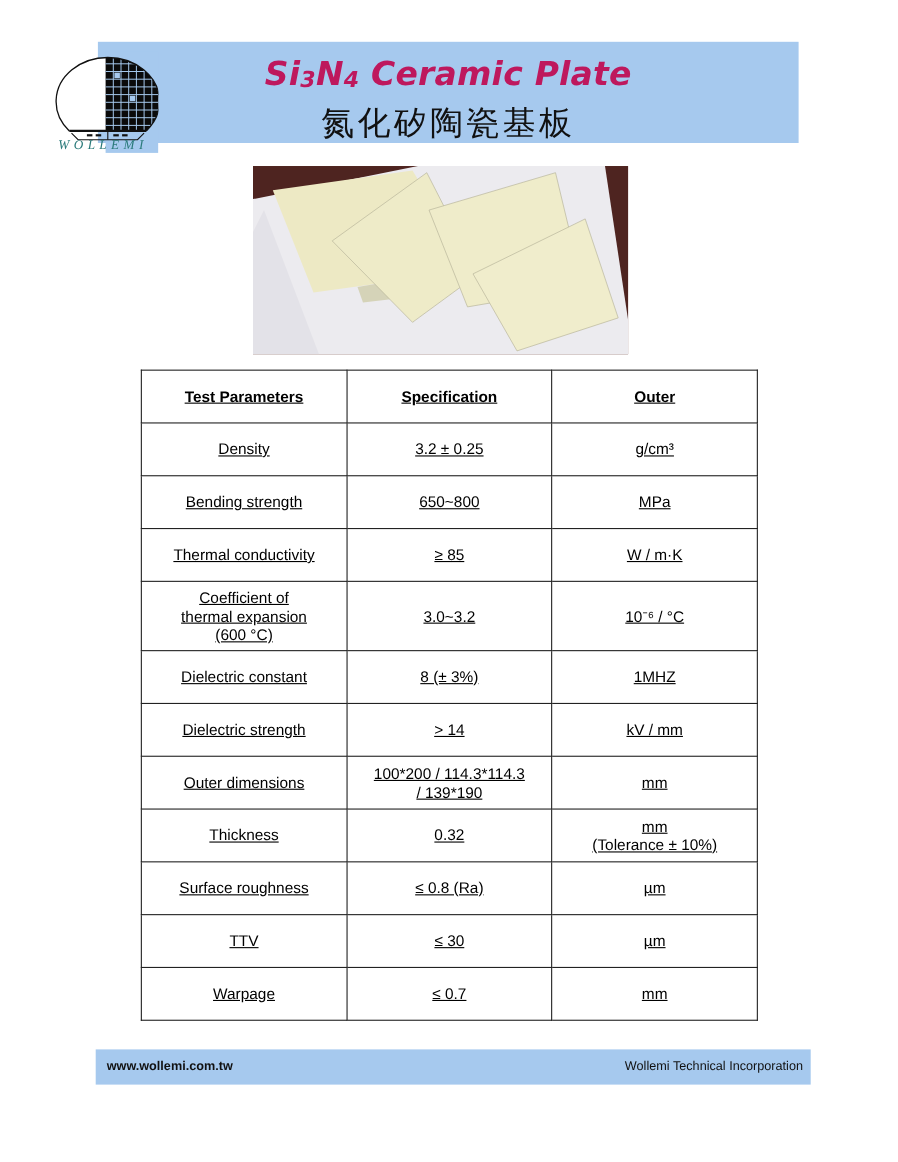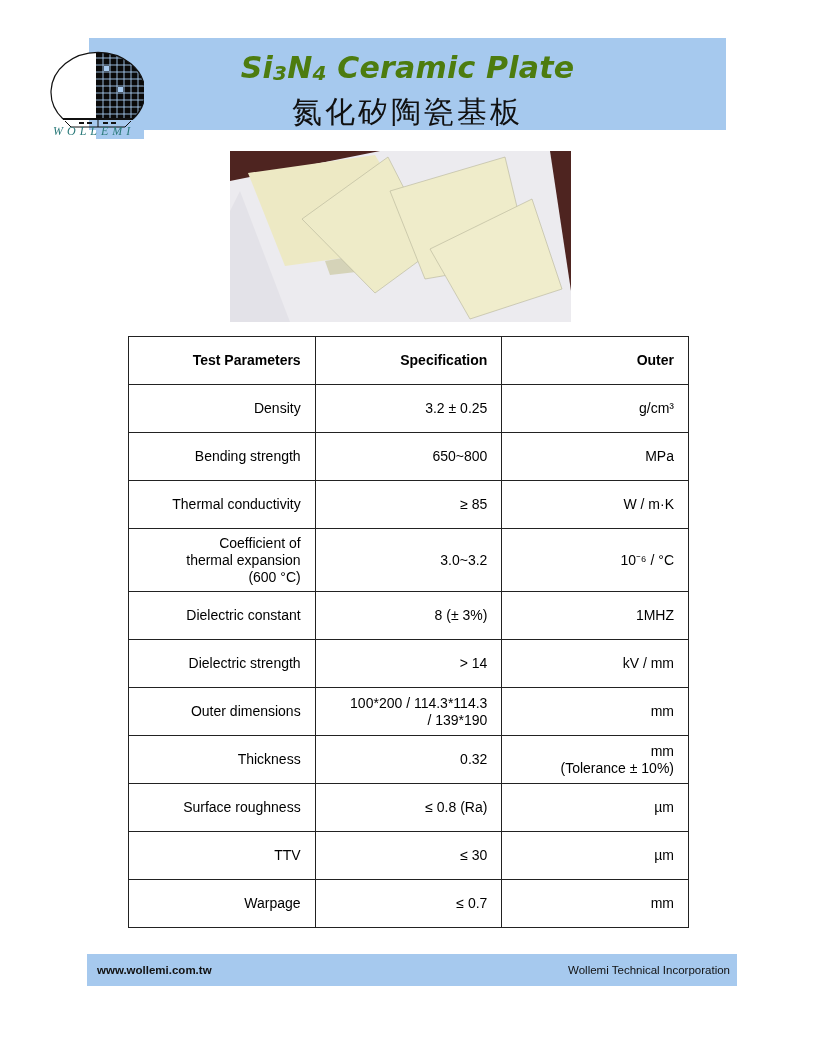--- a/index.html
+++ b/index.html
@@ -1,29 +1,29 @@
 <!DOCTYPE html>
 <html><head>
   <meta charset="utf-8">
   <style>
     html, body { margin: 0; padding: 0; background: #ffffff; }
     body { width: 816px; height: 1056px; position: relative; overflow: hidden; font-family: "Liberation Sans", sans-serif; color: #000; }
 
     .header-band { position: absolute; left: 89px; top: 38px; width: 637px; height: 92px; background: #a6c9ee; }
-    .title-en { position: absolute; left: 89px; top: 50px; width: 637px; text-align: center; font-family: "DejaVu Sans", sans-serif; font-weight: bold; font-style: italic; font-size: 30px; letter-spacing: 0.2px; color: #4d7c0f; }
+    .title-en { position: absolute; left: 89px; top: 50px; width: 637px; text-align: center; font-family: "DejaVu Sans", sans-serif; font-weight: bold; font-style: italic; font-size: 30px; letter-spacing: 0.2px; color: #be185d; }
     .title-en sub { font-size: 20px; vertical-align: -2px; }
     .title-zh { position: absolute; left: 89px; top: 92px; width: 637px; text-align: center; font-size: 30px; letter-spacing: 3px; color: #111; font-family: "DejaVu Serif", serif; }
 
     .logo { position: absolute; left: 49px; top: 47px; width: 95px; height: 92px; }
     .logo-text { position: absolute; left: 53px; top: 124px; font-family: "Liberation Serif", serif; font-style: italic; font-size: 12px; letter-spacing: 4px; color: #2a7a7a; }
 
     .photo { position: absolute; left: 230px; top: 151px; width: 341px; height: 171px; background: #5a2b26; overflow: hidden; }
 
     table.spec { position: absolute; left: 128px; top: 336px; width: 561px; border-collapse: collapse; font-size: 14px; }
-    table.spec th, table.spec td { border: 1.5px solid #222; text-align: right; vertical-align: middle; padding: 0 14px; line-height: 17px; }
+    table.spec th, table.spec td { border: 1.5px solid #222; text-align: center; vertical-align: middle; padding: 0 14px; line-height: 17px; text-decoration: underline; }
     table.spec th { font-weight: bold; height: 47px; }
     table.spec td { height: 47px; }
     table.spec tr.tall td { height: 62px; }
     table.spec col.c1 { width: 187px; }
     table.spec col.c2 { width: 187px; }
     table.spec col.c3 { width: 187px; }
 
     .footer-band { position: absolute; left: 87px; top: 954px; width: 650px; height: 32px; background: #a6c9ee; }
     .footer-left { position: absolute; left: 97px; top: 964px; font-size: 11.5px; font-weight: bold; color: #111; }
     .footer-right { position: absolute; right: 86px; top: 964px; font-size: 11.5px; font-weight: normal; color: #111; }

